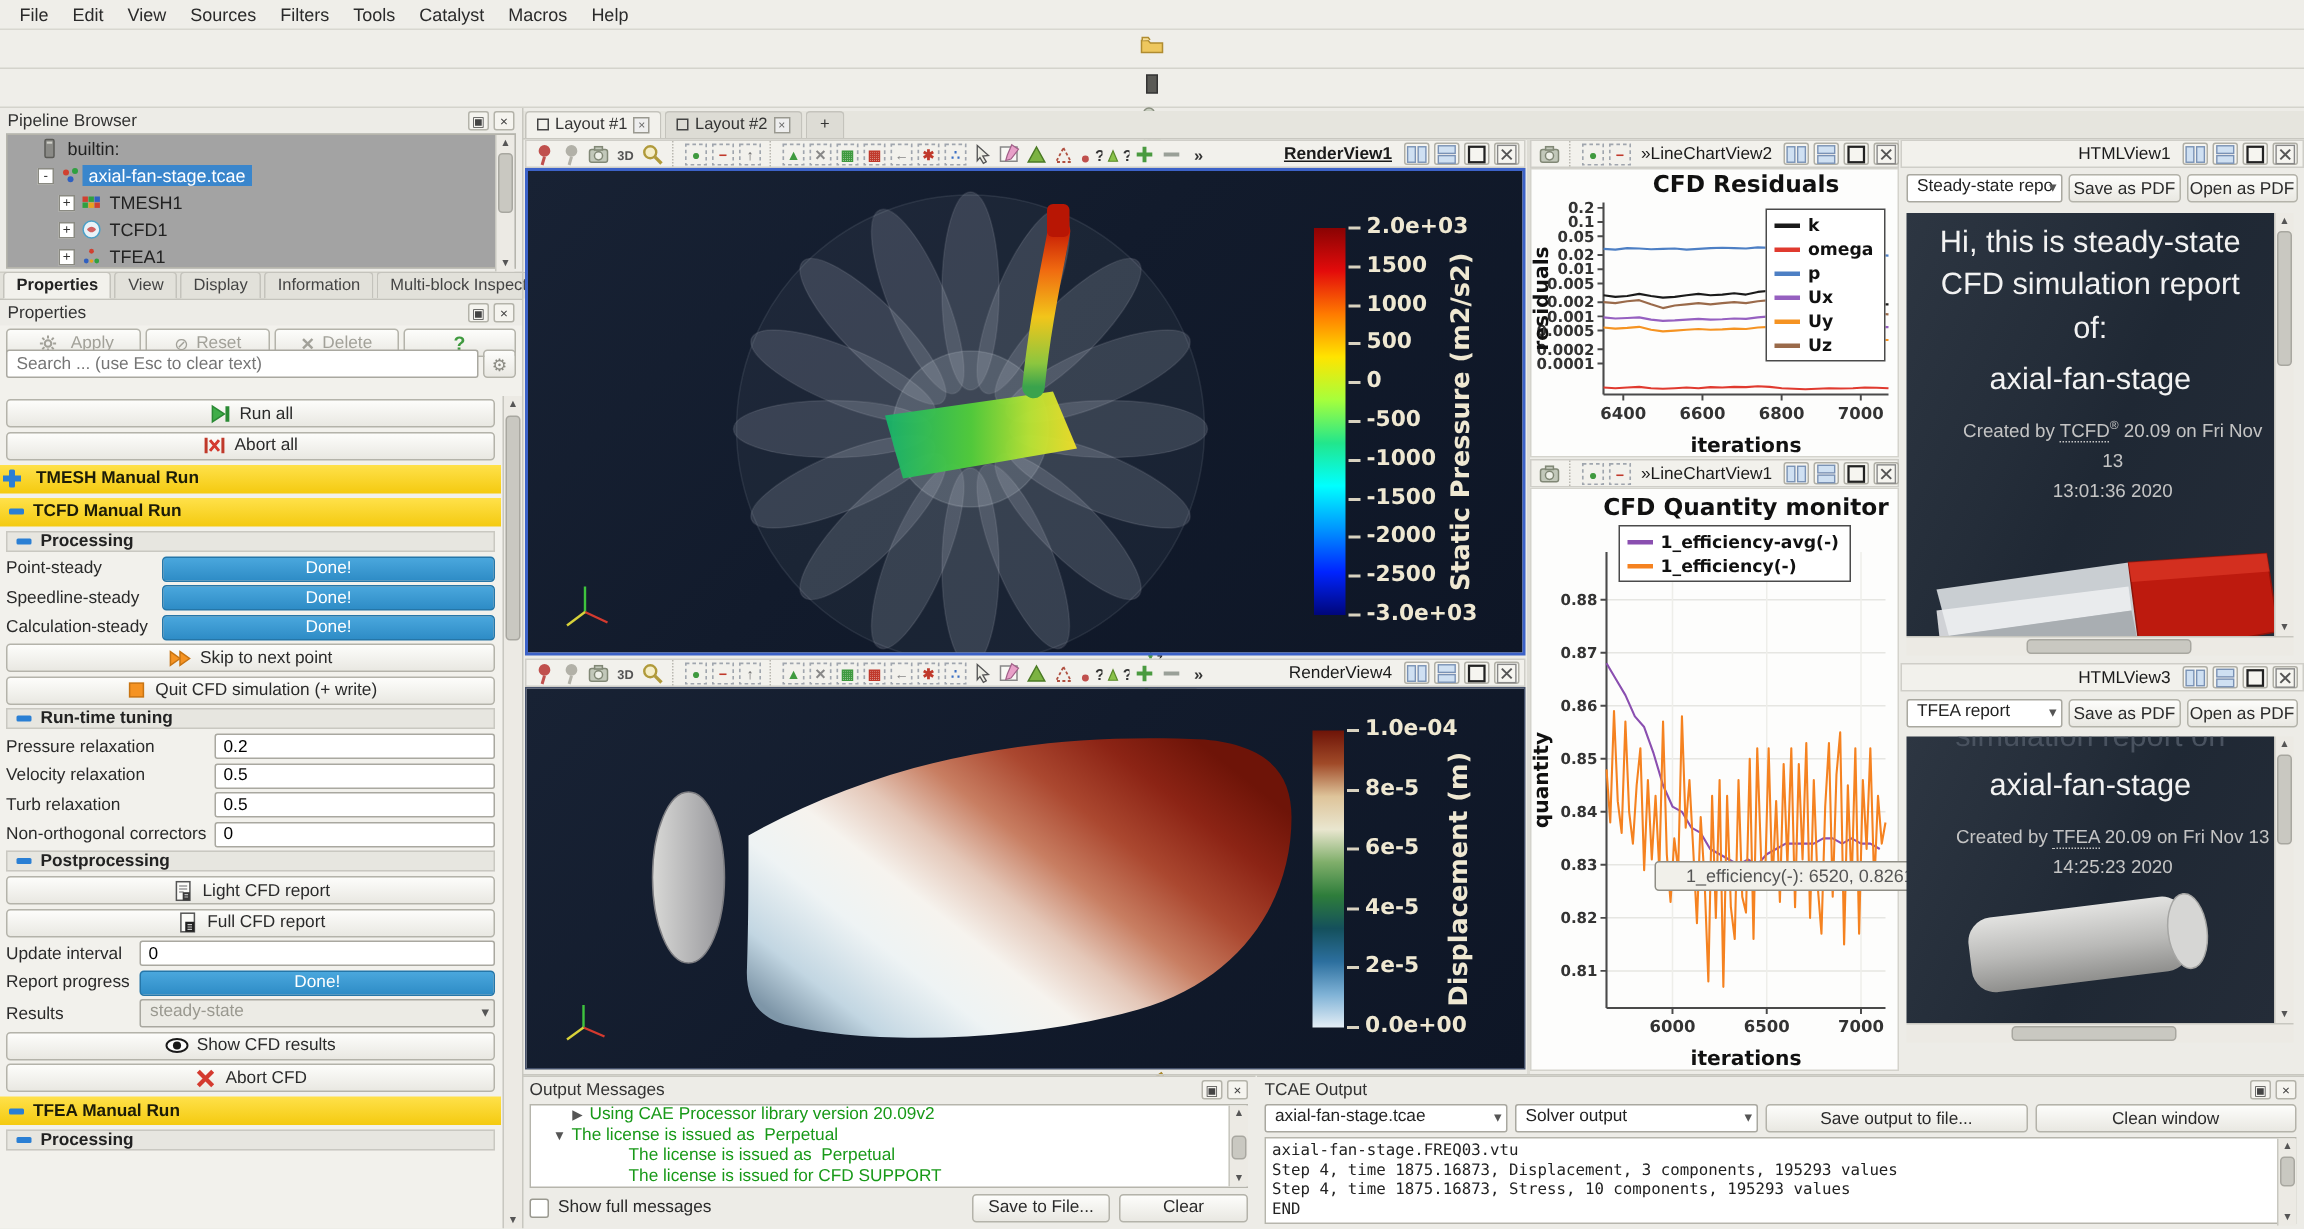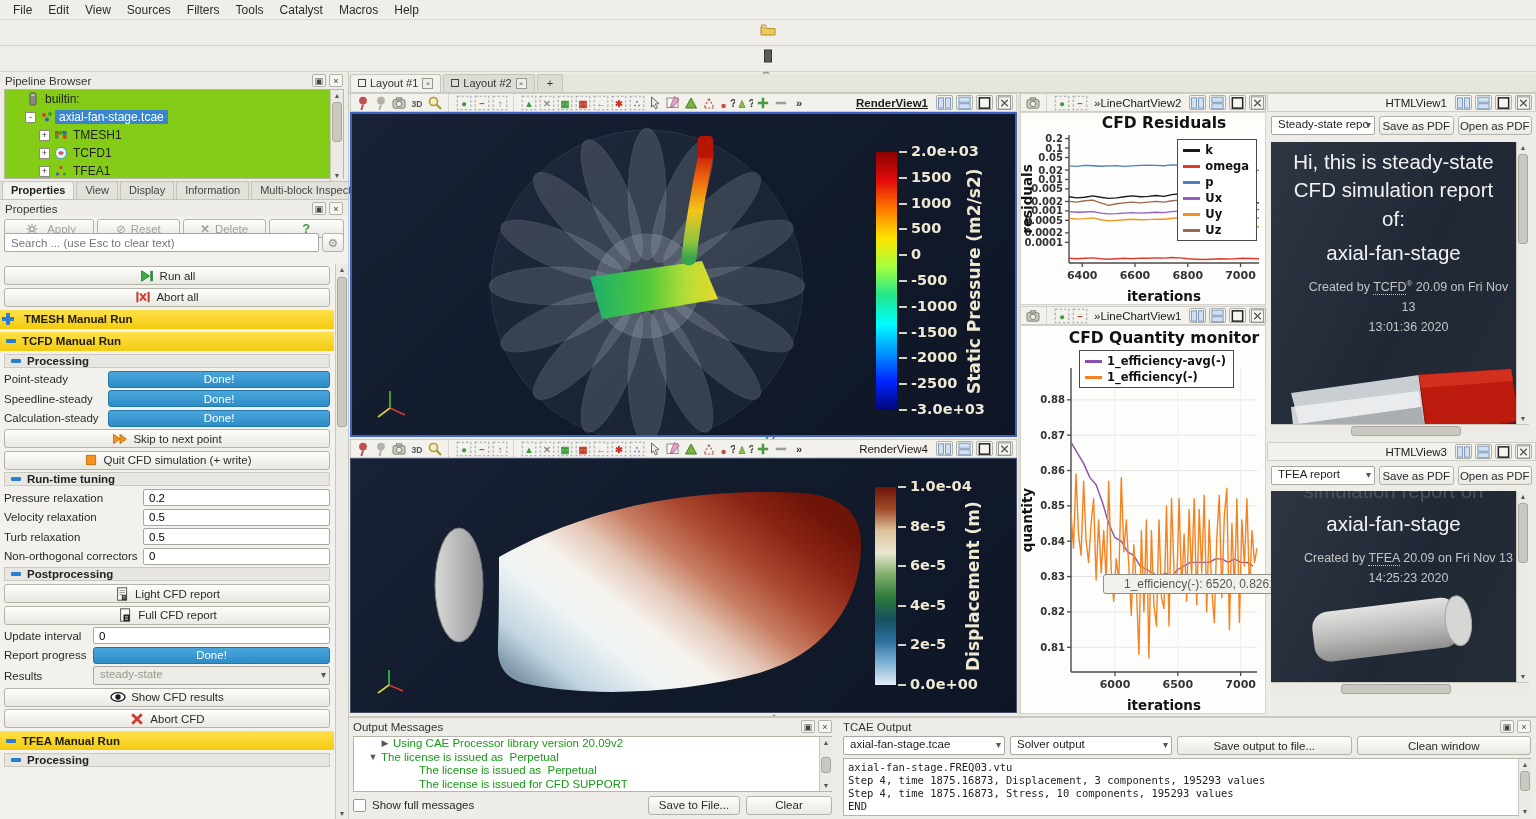--- a/index.html
+++ b/index.html
@@ -22,21 +22,21 @@
   .combo:after { content:"\25BE"; position:absolute; right:3px; top:2px; font-size:10px; color:#555; }
   .combo.dis { background:#ecebe5; color:#9a9990; }
   .spin { height:19px; width:30px; background:#fff; border:1px solid #a9a8a0; border-radius:2px; padding-left:5px; font-size:11.5px; position:relative; }
   .spin:after { content:"\25B4\A\25BE"; white-space:pre; position:absolute; right:2px; top:0px; font-size:7px; line-height:9px; color:#555; }
 
   
   .dockhead { height:17px; display:flex; align-items:center; font-size:11.5px; color:#333; padding:0 5px; background:#edece7; }
   .dockbtns { margin-left:auto; display:flex; gap:3px; }
   .dockbtn { width:14px; height:13px; display:inline-flex; align-items:center; justify-content:center; border:1px solid #b4b3aa; background:#f5f4ef; border-radius:2px; font-size:9px; color:#444; }
   #pipeline-panel { left:0; top:72px; width:348px; height:110px; border-bottom:1px solid #cfcec6; }
-  #pipeline-tree { position:absolute; left:4px; top:17px; right:4px; bottom:2px; background:#84cc16; border:1px solid #b6b5ac; overflow:hidden; }
+  #pipeline-tree { position:absolute; left:4px; top:17px; right:4px; bottom:2px; background:#a3a3a3; border:1px solid #b6b5ac; overflow:hidden; }
   .tree-row { display:flex; align-items:center; height:18px; font-size:12px; white-space:nowrap; }
   .expander { width:11px; height:11px; border:1px solid #8a8a82; background:#fff; font-size:9px; line-height:9px; text-align:center; color:#333; margin-right:3px; flex:none; }
   .tree-label { padding:0 4px; }
   .tree-row.sel .tree-label { background:#3a86cc; color:#fff; }
   .vscroll { position:absolute; width:13px; background:#eceae4; border-left:1px solid #c8c7c0; }
   .vthumb { position:absolute; left:1px; width:10px; background:#c9c8c1; border:1px solid #a8a7a0; border-radius:3px; }
   .sarr { position:absolute; left:0; width:12px; height:11px; font-size:7px; text-align:center; color:#555; line-height:11px; }
   .hscroll { position:absolute; height:13px; background:#eceae4; border-top:1px solid #c8c7c0; }
   .hthumb { position:absolute; top:1px; height:10px; background:#c9c8c1; border:1px solid #a8a7a0; border-radius:3px; }
 

